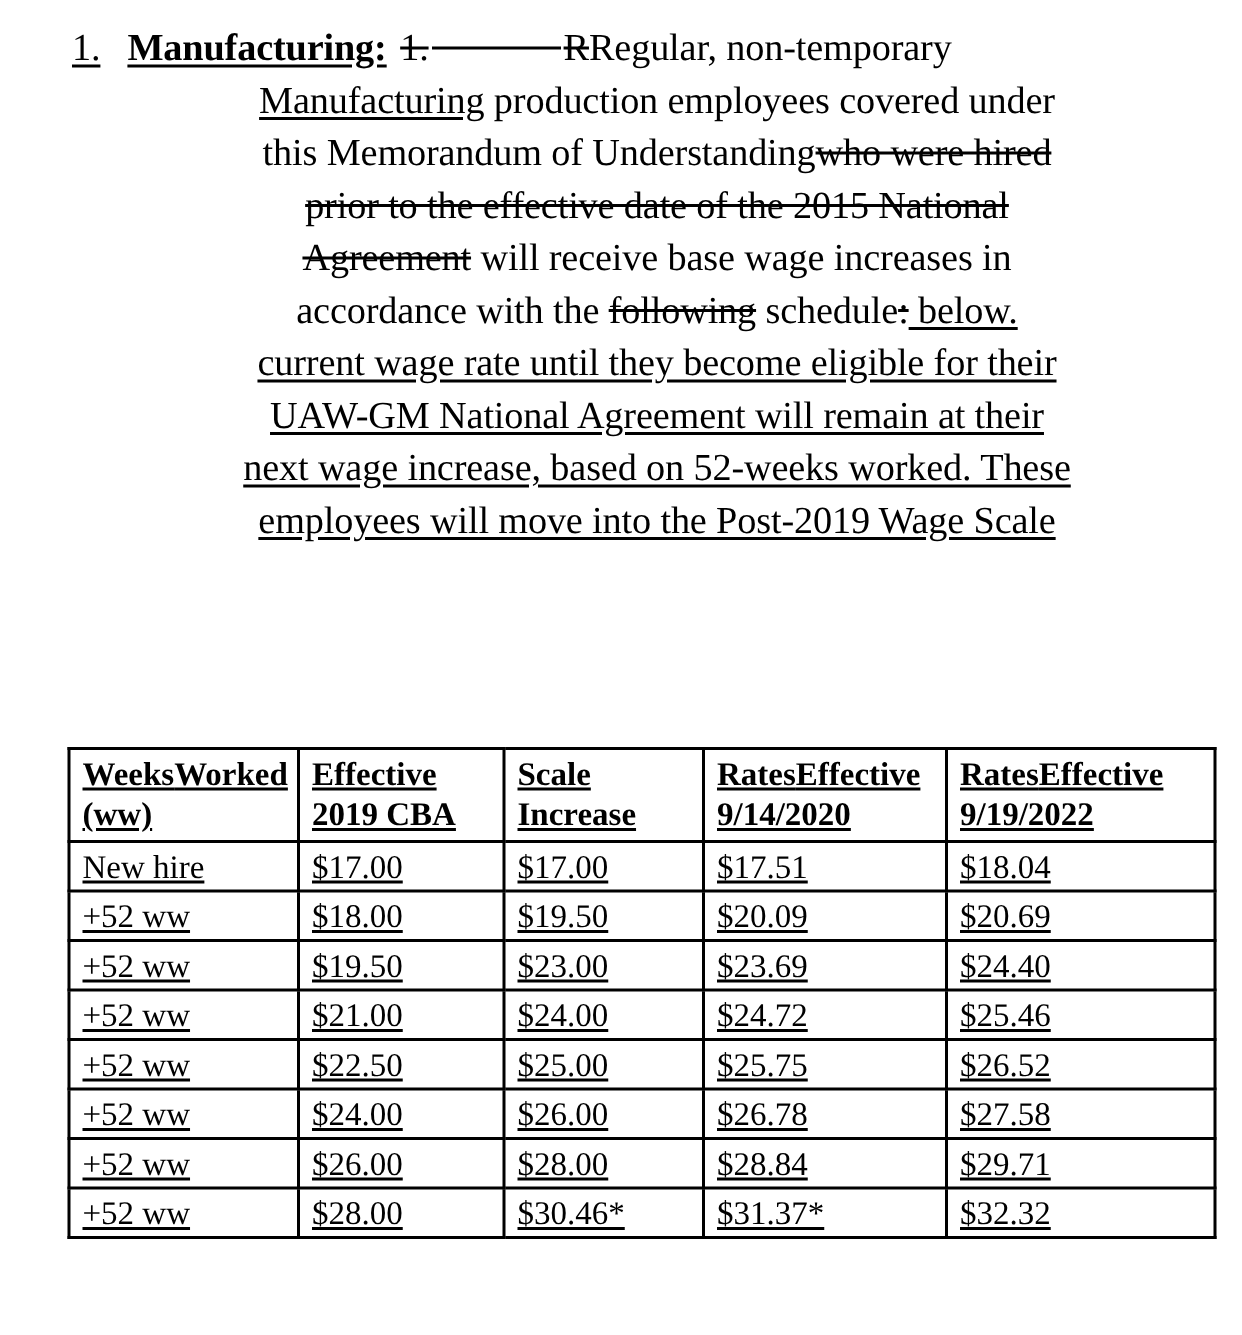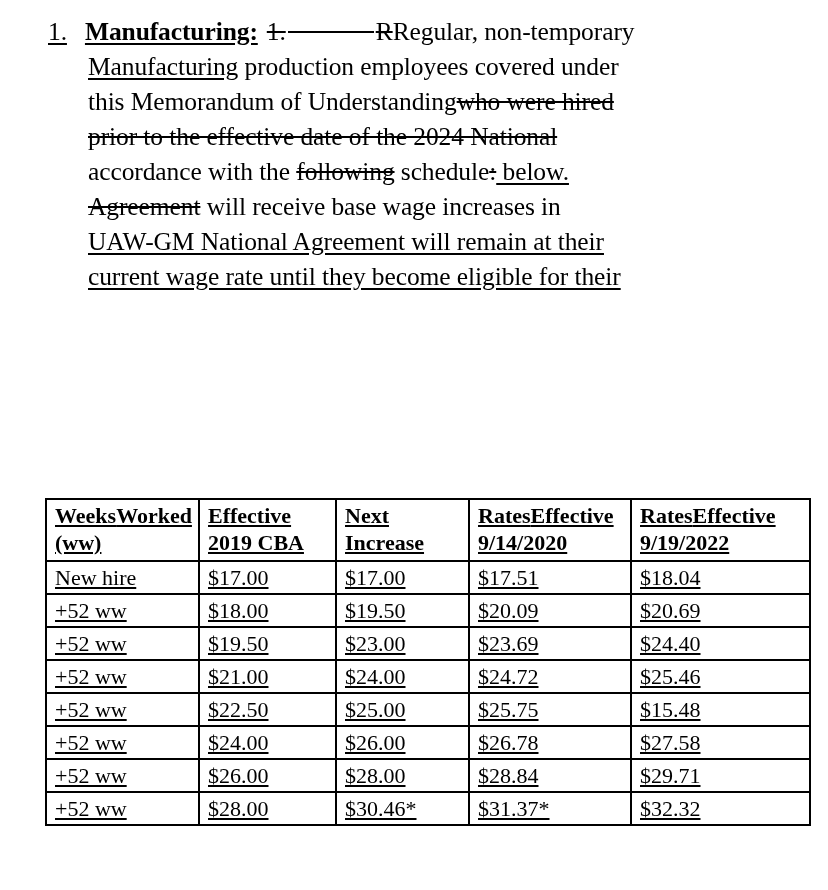--- a/index.html
+++ b/index.html
@@ -25,20 +25,21 @@
   }
 
   .para-line {
     font-size: 25.5px;
     line-height: 35px;
     white-space: nowrap;
     letter-spacing: -0.1px;
   }
   .indent {
     padding-left: 40px;
+    text-align: center;
   }
 
   .num {
     text-decoration: underline;
     text-underline-offset: 3px;
   }
   .hd {
     font-weight: bold;
     text-decoration: underline;
     text-underline-offset: 3px;
@@ -107,49 +108,51 @@
 <body>
 
 <div id="clause">
 
   <div class="para-line"><span class="num">1.</span><span class="sp"></span><span class="sp"></span><span class="hd">Manufacturing:</span><span class="sp"></span><span class="del">1.</span><span class="gap-rule"></span><span class="del">R</span><span>Regular, non-temporary</span></div>
 
   <div class="para-line indent"><span class="ins">Manufacturing</span><span> production employees covered under</span></div>
 
   <div class="para-line indent"><span>this Memorandum of Understanding</span><span class="del">who were hired</span></div>
 
-  <div class="para-line indent"><span class="del">prior to the effective date of the 2024 National</span></div>
+  <div class="para-line indent"><span class="del">prior to the effective date of the 2015 National</span></div>
+
+  <div class="para-line indent"><span class="del">Agreement</span><span> will receive base wage increases in</span></div>
 
   <div class="para-line indent"><span>accordance with the </span><span class="del">following</span><span> schedule</span><span class="del">:</span><span class="ins"> below.</span></div>
 
-  <div class="para-line indent"><span class="del">Agreement</span><span> will receive base wage increases in</span></div>
-
+
+  <div class="para-line indent"><span class="ins">current wage rate until they become eligible for their</span></div>
 
   <div class="para-line indent"><span class="ins">UAW-GM National Agreement will remain at their</span></div>
 
-  <div class="para-line indent"><span class="ins">current wage rate until they become eligible for their</span></div>
-
-
+  <div class="para-line indent"><span class="ins">next wage increase, based on 52-weeks worked.  These</span></div>
+
+  <div class="para-line indent"><span class="ins">employees will move into the Post-2019 Wage Scale</span></div>
 
 
 </div>
 
 <table id="wage-table">
   <colgroup>
     <col class="c0">
       <col class="c1">
       <col class="c2">
       <col class="c3">
       <col class="c4">
   </colgroup>
   <thead>
     <tr>
         <td><div class="hline"><span class="u">Weeks</span></div><div class="hline"><span class="u">Worked</span></div><div class="hline"><span class="u">(ww)</span></div></td>
         <td><div class="hline"><span class="u">Effective</span></div><div class="hline"><span class="u">2019 CBA</span></div></td>
-        <td><div class="hline"><span class="u">Next</span></div><div class="hline"><span class="u">Increase</span></div></td>
+        <td><div class="hline"><span class="u">Scale</span></div><div class="hline"><span class="u">Increase</span></div></td>
         <td><div class="hline"><span class="u">Rates</span></div><div class="hline"><span class="u">Effective</span></div><div class="hline"><span class="u">9/14/2020</span></div></td>
         <td><div class="hline"><span class="u">Rates</span></div><div class="hline"><span class="u">Effective</span></div><div class="hline"><span class="u">9/19/2022</span></div></td>
       </tr>
   </thead>
   <tbody>
       <tr>
         <td><span class="u">New hire</span></td>
         <td><span class="u">$17.00</span></td>
         <td><span class="u">$17.00</span></td>
         <td><span class="u">$17.51</span></td>
@@ -174,21 +177,21 @@
         <td><span class="u">$21.00</span></td>
         <td><span class="u">$24.00</span></td>
         <td><span class="u">$24.72</span></td>
         <td><span class="u">$25.46</span></td>
       </tr>
       <tr>
         <td><span class="u">+52 ww</span></td>
         <td><span class="u">$22.50</span></td>
         <td><span class="u">$25.00</span></td>
         <td><span class="u">$25.75</span></td>
-        <td><span class="u">$15.48</span></td>
+        <td><span class="u">$26.52</span></td>
       </tr>
       <tr>
         <td><span class="u">+52 ww</span></td>
         <td><span class="u">$24.00</span></td>
         <td><span class="u">$26.00</span></td>
         <td><span class="u">$26.78</span></td>
         <td><span class="u">$27.58</span></td>
       </tr>
       <tr>
         <td><span class="u">+52 ww</span></td>

